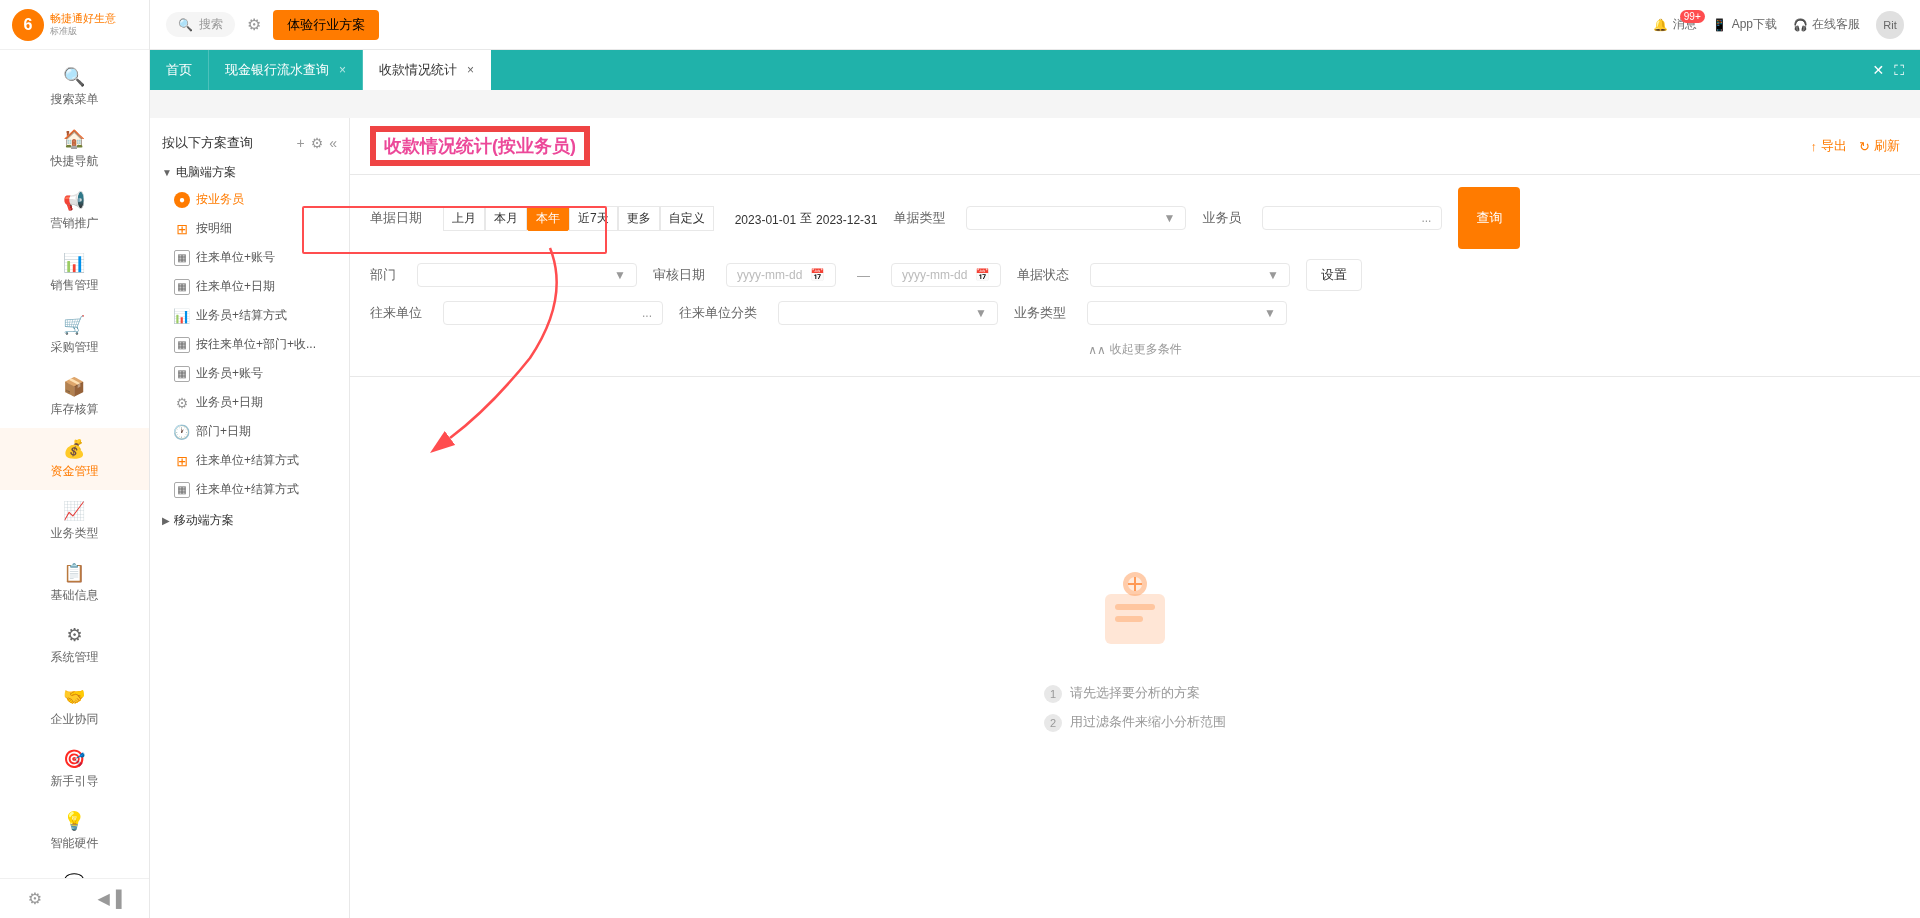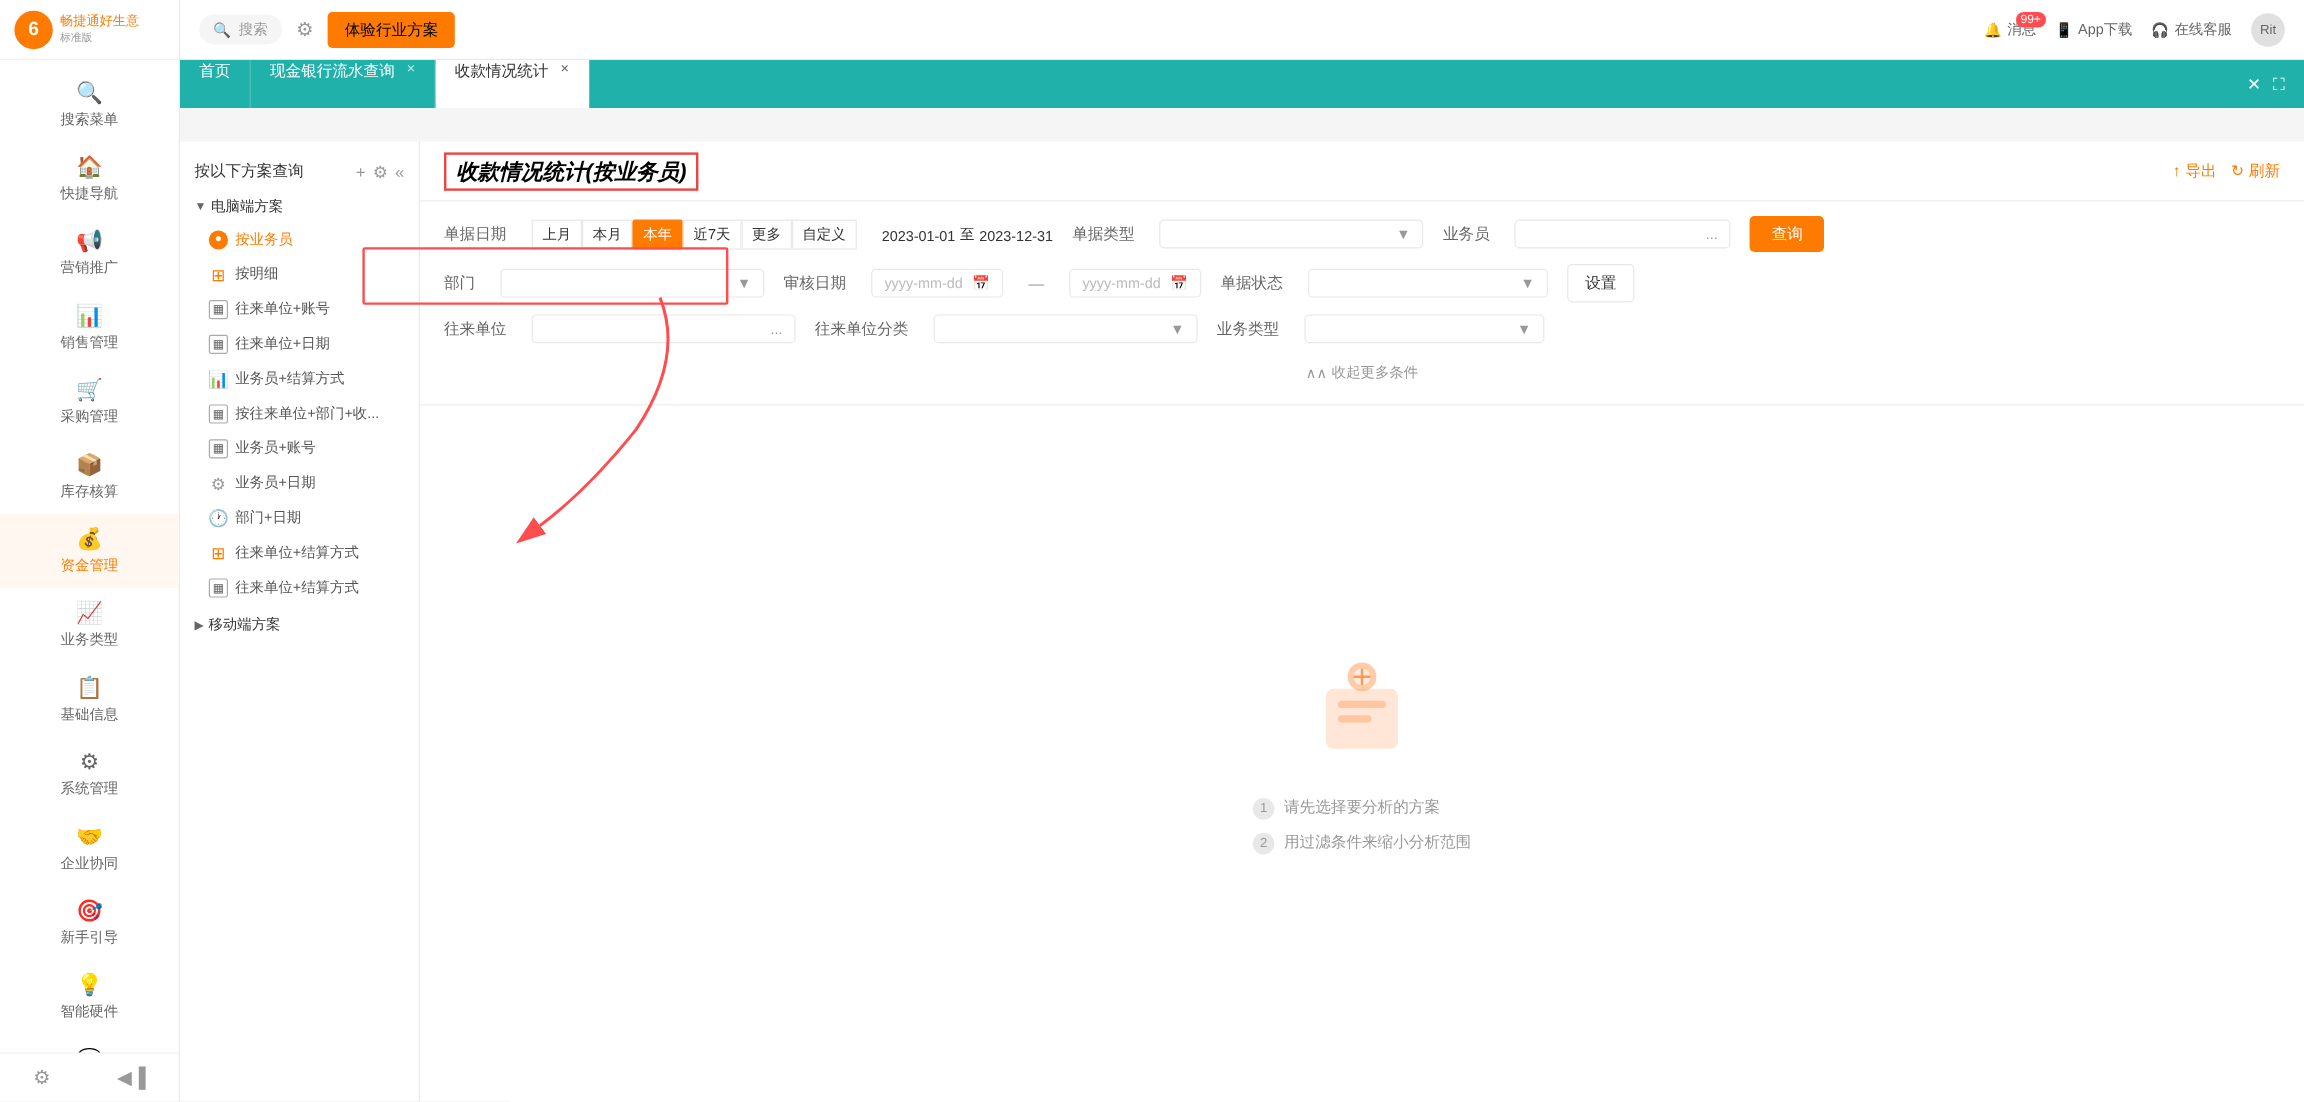--- a/index.html
+++ b/index.html
@@ -29,21 +29,21 @@
     .topbar-btn { background: #ff7b00; color: #000000; border: none; border-radius: 4px; padding: 6px 14px; font-size: 13px; cursor: pointer; }
     .topbar-right { display: flex; align-items: center; gap: 16px; }
     .topbar-msg { display: flex; align-items: center; gap: 4px; color: #666; font-size: 12px; position: relative; cursor: pointer; }
     .badge { background: #ff4d4f; color: #fff; border-radius: 8px; font-size: 10px; padding: 1px 4px; position: absolute; top: -6px; right: -8px; }
     .topbar-app { display: flex; align-items: center; gap: 4px; color: #666; font-size: 12px; cursor: pointer; }
     .topbar-service { display: flex; align-items: center; gap: 4px; color: #666; font-size: 12px; cursor: pointer; }
     .topbar-avatar { width: 28px; height: 28px; background: #e0e0e0; border-radius: 50%; }
 
     
     .tabbar { height: 40px; background: #20b2aa; display: flex; align-items: center; padding: 0 0 0 0; position: relative; }
-    .tab { height: 40px; display: flex; align-items: flex-start; padding: 0 16px; color: #fff; cursor: pointer; font-size: 13px; gap: 6px; border-right: 1px solid rgba(255,255,255,0.2); }
+    .tab { height: 40px; display: flex; align-items: center; padding: 0 16px; color: #fff; cursor: pointer; font-size: 13px; gap: 6px; border-right: 1px solid rgba(255,255,255,0.2); }
     .tab.home { background: transparent; }
     .tab.active { background: #fff; color: #333; }
     .tab.active .tab-close { color: #666; }
     .tab-close { font-size: 12px; color: rgba(255,255,255,0.7); cursor: pointer; margin-left: 4px; }
     .tab-win-btns { position: absolute; right: 0; display: flex; gap: 10px; padding-right: 16px; color: #fff; font-size: 14px; cursor: pointer; }
 
     
     .content { flex: 1; display: flex; overflow: hidden; }
 
     
@@ -60,40 +60,40 @@
     .plan-item .pi-icon { width: 16px; height: 16px; border-radius: 50%; background: #ff7b00; display: flex; align-items: center; justify-content: center; color: #fff; font-size: 10px; flex-shrink: 0; }
     .plan-item .pi-icon.grid { background: transparent; color: #ff7b00; font-size: 14px; }
     .plan-item .pi-icon.rect { background: transparent; border: 1px solid #aaa; border-radius: 2px; color: #666; font-size: 10px; }
     .plan-item .pi-icon.chart { background: transparent; color: #666; font-size: 14px; }
 
     
     .right-panel { flex: 1; display: flex; flex-direction: column; background: #f5f5f5; overflow: hidden; }
 
     
     .page-header { background: #fff; padding: 8px 20px; display: flex; align-items: center; justify-content: space-between; border-bottom: 1px solid #e8e8e8; min-height: 50px; }
-    .page-title { font-size: 18px; font-weight: bold; color: #000000; border: 2px solid #ef4444; padding: 2px 8px; display: inline-block; font-style: italic; }
+    .page-title { font-size: 18px; font-weight: bold; color: #ec4899; border: 6px solid #ef4444; padding: 2px 8px; display: inline-block; }
     .page-header-actions { display: flex; gap: 12px; align-items: center; }
     .export-btn { display: flex; align-items: center; gap: 4px; color: #ff7b00; cursor: pointer; font-size: 13px; }
     .refresh-btn { display: flex; align-items: center; gap: 4px; color: #ff7b00; cursor: pointer; font-size: 13px; }
 
     
     .filter-area { background: #fff; padding: 12px 20px; border-bottom: 1px solid #e8e8e8; }
     .filter-row { display: flex; align-items: center; margin-bottom: 10px; gap: 16px; flex-wrap: wrap; }
     .filter-item { display: flex; align-items: center; gap: 21px; }
     .filter-label { color: #666; font-size: 13px; white-space: nowrap; }
     .date-tabs { display: flex; gap: 0; }
     .date-tab { padding: 3px 8px; font-size: 12px; color: #333; cursor: pointer; border: 1px solid #e8e8e8; background: #fff; }
     .date-tab.active { background: #ff7b00; color: #fff; border-color: #ff7b00; border-radius: 2px; }
     .date-range { display: flex; align-items: flex-end; gap: 4px; font-size: 12px; color: #333; }
     .filter-select { display: flex; align-items: center; border: 1px solid #e8e8e8; border-radius: 4px; padding: 4px 10px; font-size: 12px; color: #333; cursor: pointer; min-width: 160px; justify-content: space-between; }
     .filter-select .arrow { color: #999; }
     .filter-date-input { border: 1px solid #e8e8e8; border-radius: 4px; padding: 4px 10px; font-size: 12px; color: #bbb; min-width: 110px; display: flex; align-items: center; justify-content: space-between; }
     .filter-dots { color: #999; cursor: pointer; }
     .filter-dash { color: #999; }
-    .query-btn { background: #ff7b00; color: #fff; border: none; border-radius: 4px; padding: 6px 18px; font-size: 13px; cursor: pointer; }
+    .query-btn { background: #ff7b00; color: #fff; border: none; border-radius: 4px; padding: 22px 18px; font-size: 13px; cursor: pointer; }
     .settings-btn { border: 1px solid #e8e8e8; background: #fff; color: #333; border-radius: 4px; padding: 6px 14px; font-size: 13px; cursor: pointer; }
     .collapse-btn { display: flex; align-items: center; justify-content: center; gap: 4px; color: #999; font-size: 12px; cursor: pointer; padding: 6px 0; }
 
     
     .empty-area { flex: 1; display: flex; flex-direction: column; align-items: center; justify-content: center; background: #fff; margin: 0; padding: 40px; }
     .empty-img { width: 100px; height: 100px; margin-bottom: 20px; }
     .empty-tips { display: flex; flex-direction: column; gap: 10px; }
     .empty-tip { display: flex; align-items: flex-start; gap: 8px; color: #999; font-size: 13px; }
     .tip-num { width: 18px; height: 18px; border-radius: 50%; background: #e8e8e8; color: #999; font-size: 11px; display: flex; align-items: center; justify-content: center; flex-shrink: 0; margin-top: 1px; }
 

